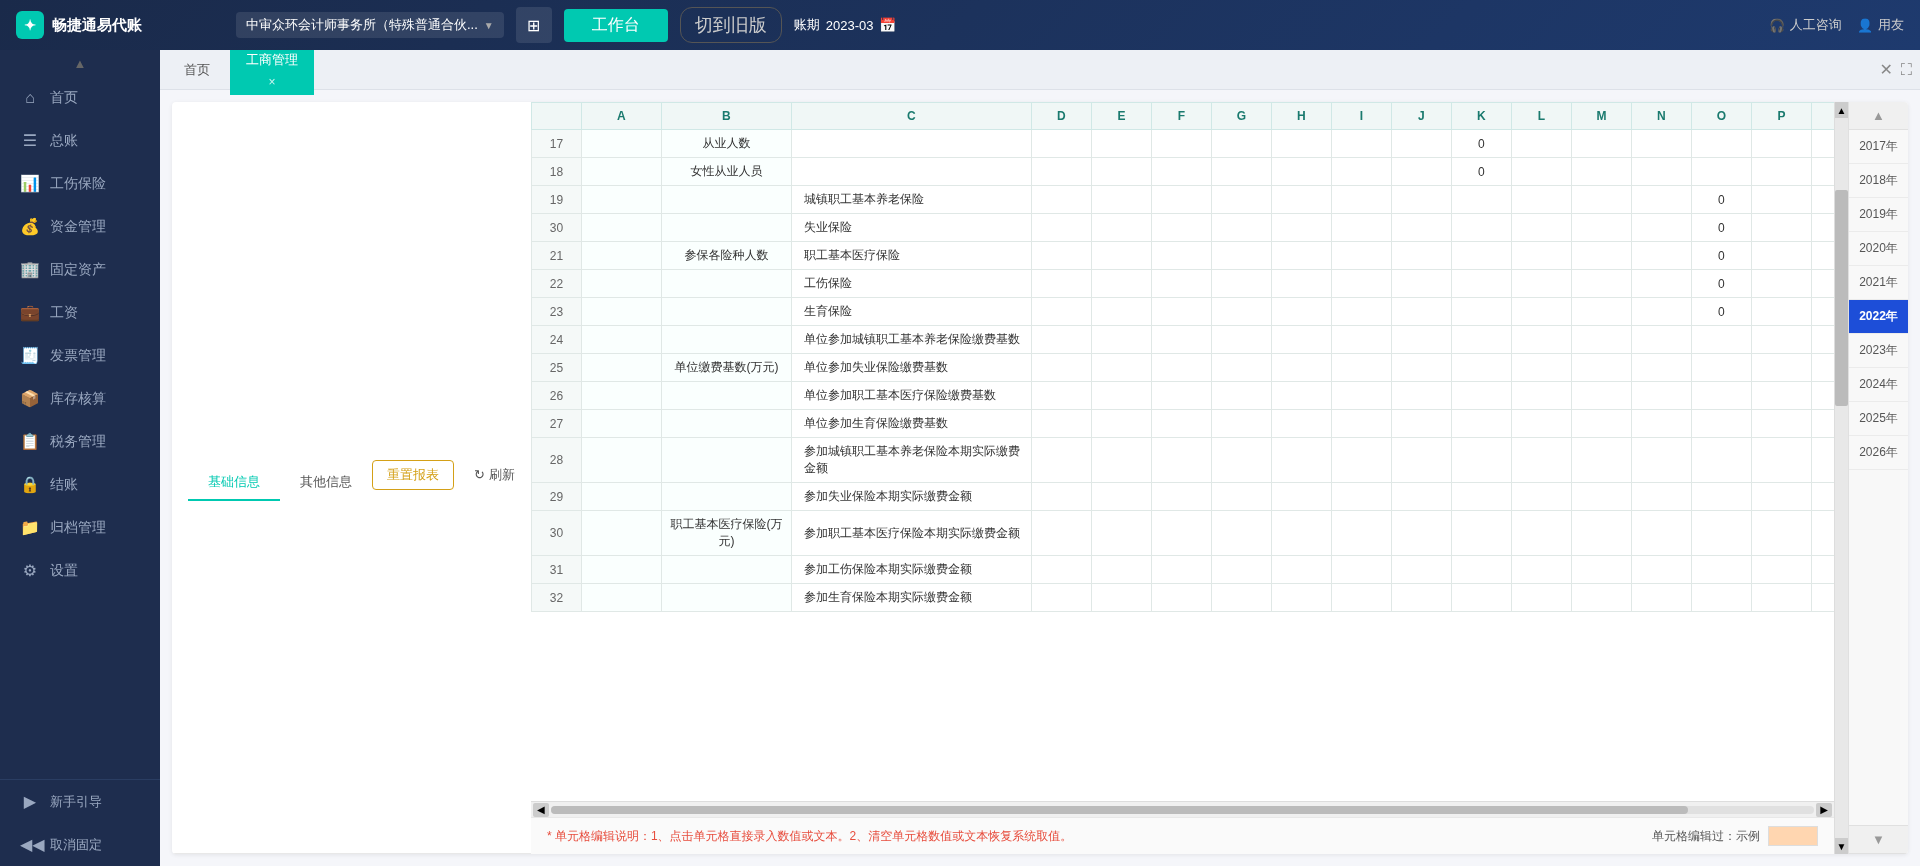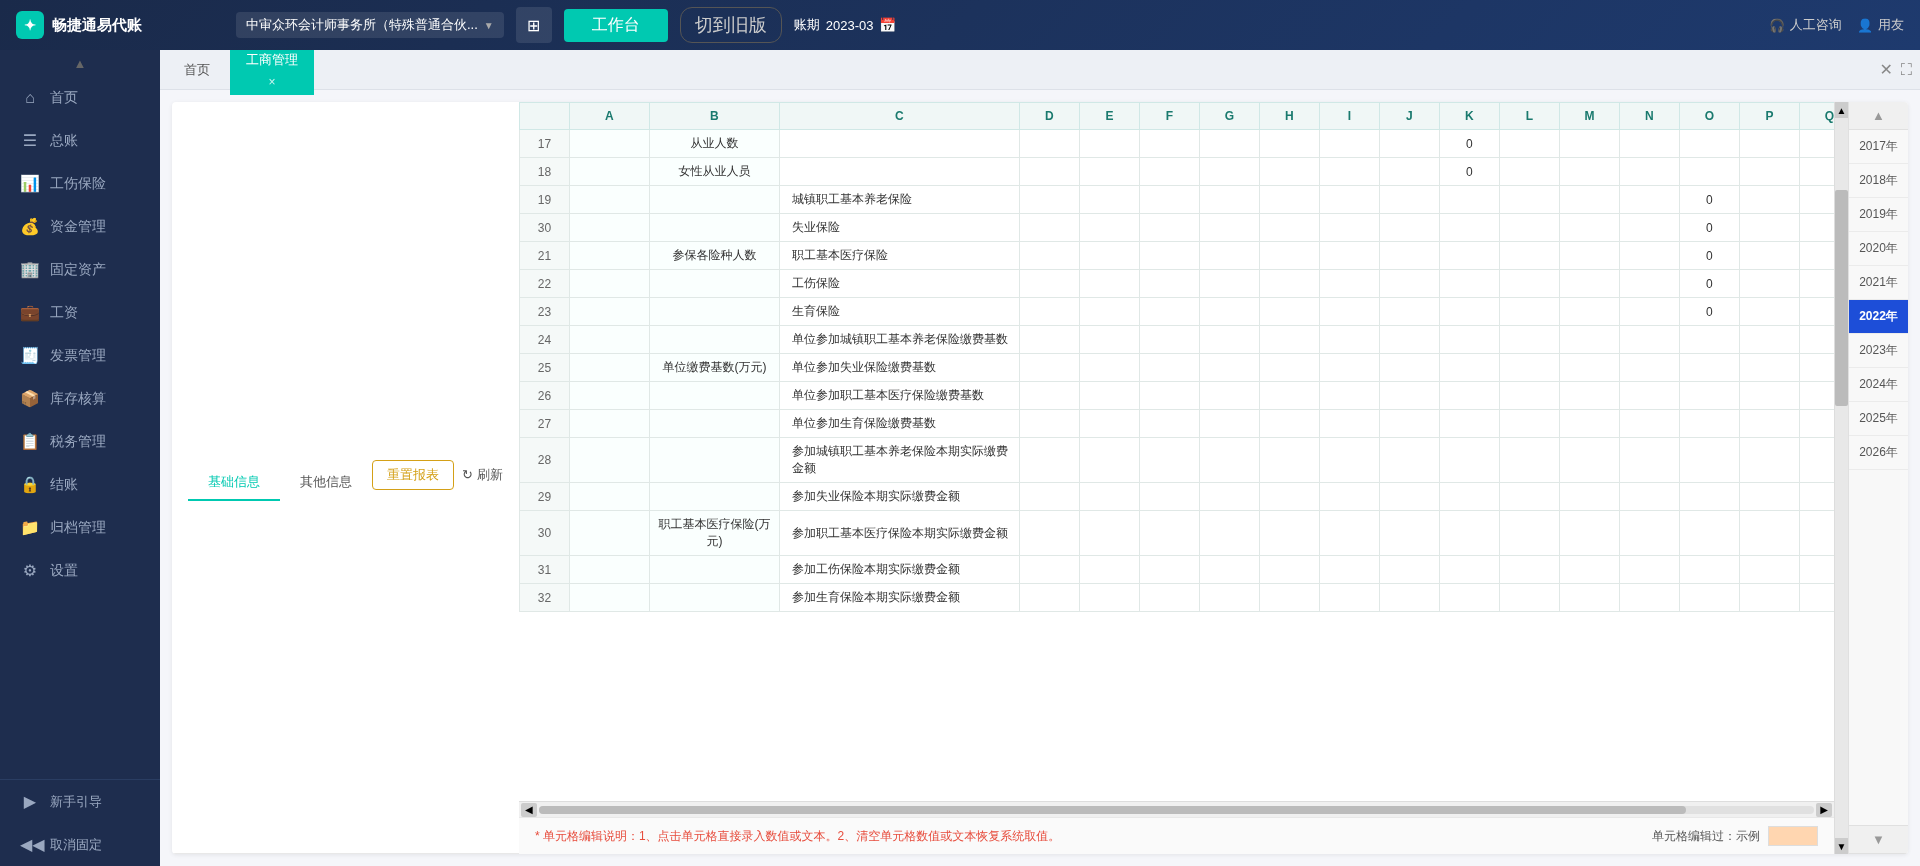--- a/index.html
+++ b/index.html
@@ -46,21 +46,21 @@
     .window-controls { margin-left: auto; display: flex; gap: 8px; align-items: center; }
     .win-btn { color: #888; font-size: 16px; cursor: pointer; }
 
     
     .content-area { flex: 1; background: white; margin: 12px; border-radius: 4px; display: flex; flex-direction: row; overflow: hidden; box-shadow: 0 1px 4px rgba(0,0,0,0.08); }
 
     
     .sub-tabs { display: flex; align-items: center; padding: 10px 16px 0; border-bottom: 1px solid #e8e8e8; gap: 0; }
     .sub-tab { padding: 8px 20px; font-size: 13px; cursor: pointer; color: #555; border-bottom: 2px solid transparent; }
     .sub-tab.active { color: #00c9b1; border-bottom: 2px solid #00c9b1; font-weight: 500; }
-    .sub-tab-actions { margin-left: auto; display: flex; gap: 8px; align-items: center; padding-bottom: 16px; }
+    .sub-tab-actions { margin-left: auto; display: flex; gap: 20px; align-items: center; padding-bottom: 16px; }
     .reset-btn { border: 1px solid #d4a017; color: #d4a017; background: white; padding: 5px 14px; border-radius: 4px; cursor: pointer; font-size: 13px; }
     .refresh-btn { display: flex; align-items: center; gap: 4px; color: #555; background: transparent; border: none; cursor: pointer; font-size: 13px; }
 
     
     .spreadsheet-container { flex: 1; display: flex; overflow: hidden; position: relative; }
     .spreadsheet-main { flex: 1; overflow: hidden; display: flex; flex-direction: column; }
 
     
     .table-wrapper { flex: 1; overflow: auto; }
     table { border-collapse: collapse; width: 100%; min-width: 1200px; }

